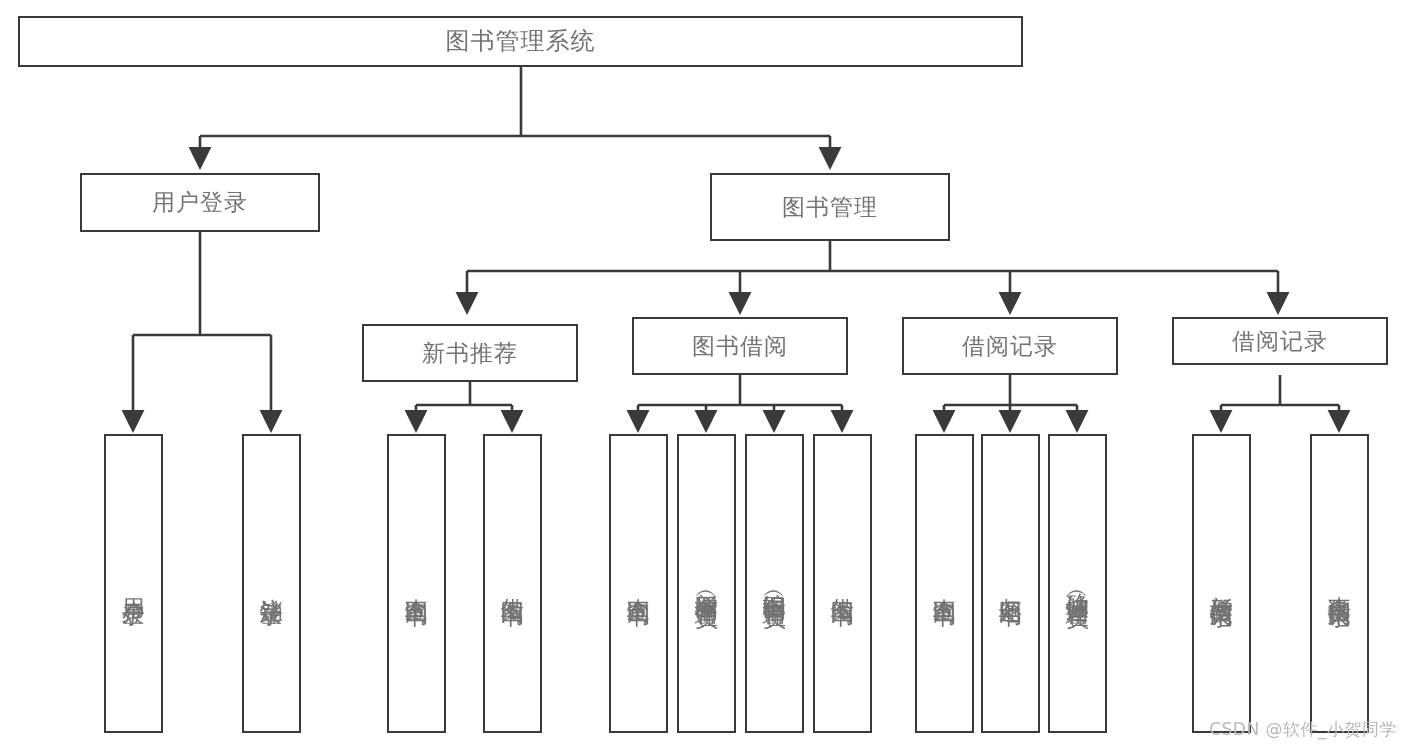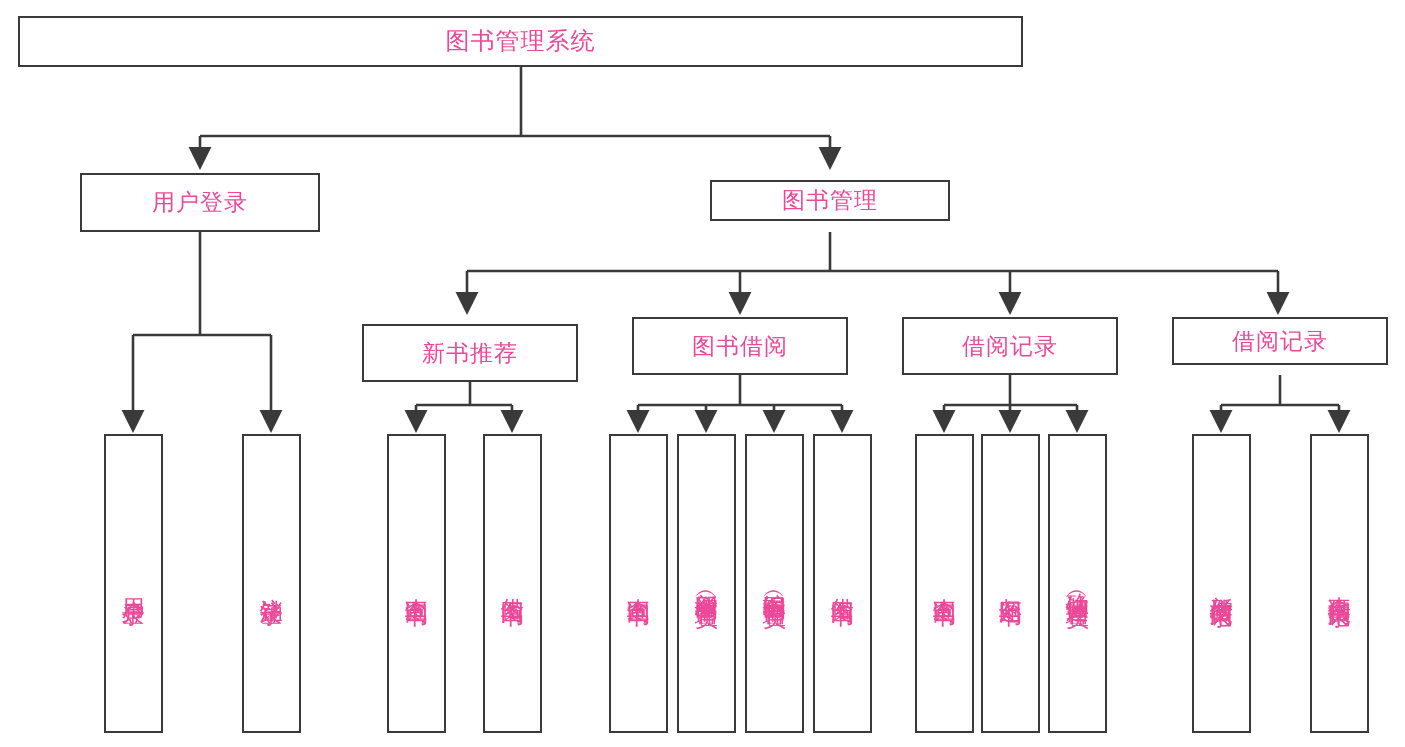--- a/index.html
+++ b/index.html
@@ -27,21 +27,21 @@
     pointer-events: none;
   }
   .node {
     position: absolute;
     box-sizing: border-box;
     background: #ffffff;
     border: 2px solid #3a3a3a;
     display: flex;
     align-items: center;
     justify-content: center;
-    color: #ec4899;
+    color: #737373;
     z-index: 2;
   }
   .node-h {
     font-size: 23px;
     line-height: 1.15;
     letter-spacing: 1px;
     white-space: nowrap;
   }
   .node-root {
     font-size: 24px;
@@ -123,21 +123,21 @@
       <path d="M 1280 375 L 1280 405"></path>
       <path d="M 1221 405 L 1339 405"></path>
       <path d="M 1221 405 L 1221 429" marker-end="url(#arrow)"></path>
       <path d="M 1339 405 L 1339 429" marker-end="url(#arrow)"></path>
     </g>
   </svg>
 
   <div class="node node-h node-root" style="left:18px; top:16px; width:1005px; height:51px;">图书管理系统</div>
 
   <div class="node node-h" style="left:80px; top:173px; width:240px; height:59px;">用户登录</div>
-  <div class="node node-h" style="left:710px; top:180px; width:240px; height:41px;">图书管理</div>
+  <div class="node node-h" style="left:710px; top:173px; width:240px; height:68px;">图书管理</div>
 
   <div class="node node-h" style="left:362px; top:317px; width:216px; height:58px;margin-top:7px;">新书推荐</div>
   <div class="node node-h" style="left:632px; top:317px; width:216px; height:58px;">图书借阅</div>
   <div class="node node-h" style="left:902px; top:317px; width:216px; height:58px;">借阅记录</div>
   <div class="node node-h" style="left:1172px; top:317px; width:216px; height:48px;">借阅记录</div>
 
   <div class="node node-v" style="left:104px; top:434px; width:59px; height:299px;">
     <span class="vtext">用户登录</span>
   </div>
   <div class="node node-v" style="left:242px; top:434px; width:59px; height:299px;">
@@ -174,14 +174,15 @@
     <span class="vtext">确认归还（管理员）</span>
   </div>
 
   <div class="node node-v" style="left:1192px; top:434px; width:59px; height:299px;">
     <span class="vtext">新增借阅记录</span>
   </div>
   <div class="node node-v" style="left:1310px; top:434px; width:59px; height:299px;">
     <span class="vtext">查询借阅记录</span>
   </div>
 
+  <div class="watermark">CSDN @软件_小贺同学</div>
 
 </div>
 
 </body></html>

